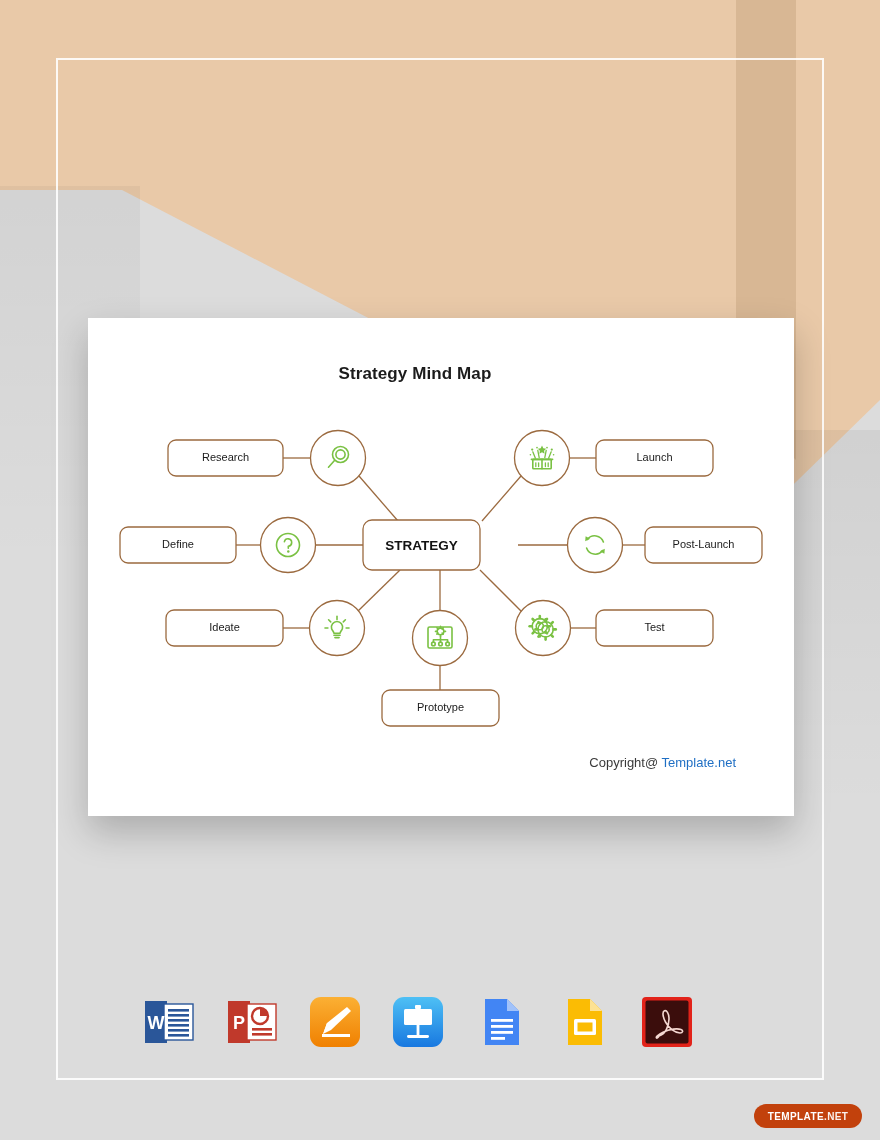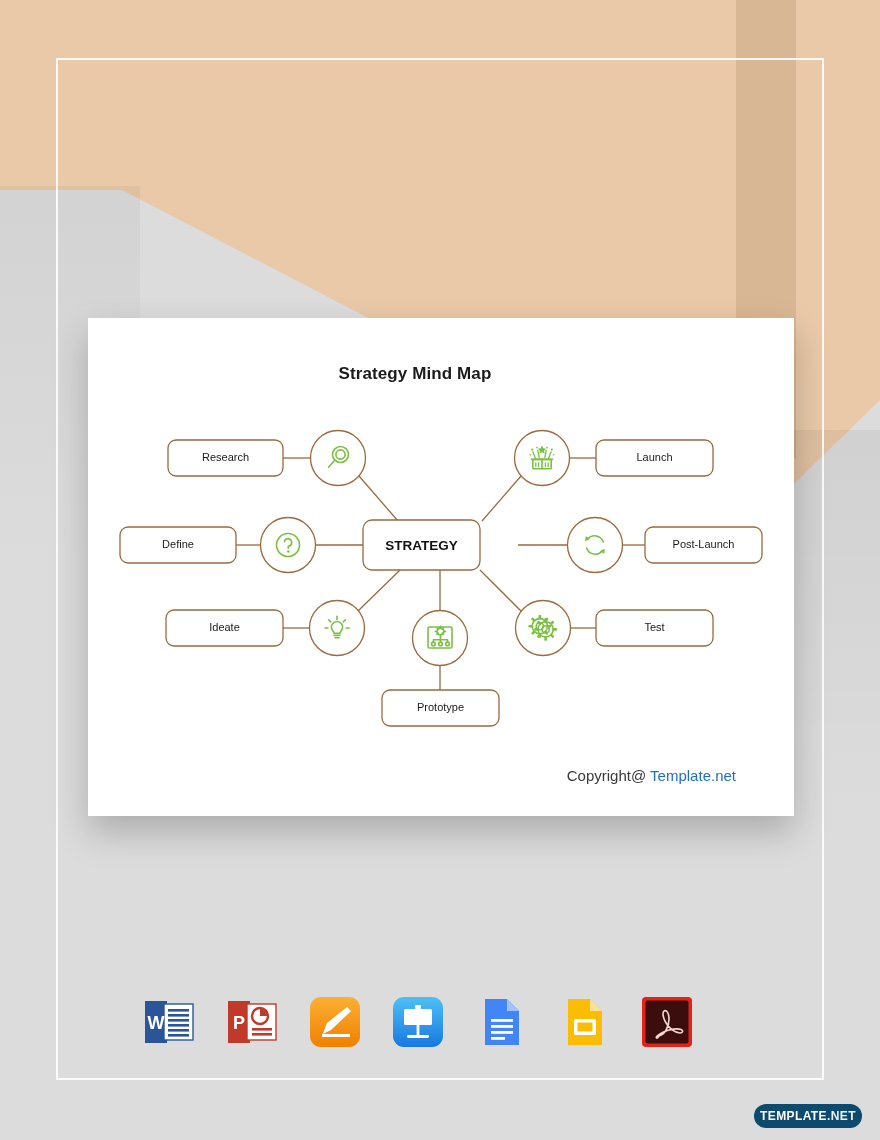--- a/index.html
+++ b/index.html
@@ -91,22 +91,22 @@
     position: absolute;
     left: 0; top: 76px;
     width: 706px;
     height: 340px;
   }
 
   
   #copyright {
     position: absolute;
     right: 58px;
-    bottom: 32px;
-    font-size: 15px;
+    bottom: 46px;
+    font-size: 13px;
     color: #3a3a3a;
     white-space: nowrap;
     margin-left: 8px;
   }
   #copyright .tn-link {
     color: #1f6fc4;
   }
 
   
   #icon-strip {
@@ -128,23 +128,23 @@
   }
 
   
   #tn-badge {
     position: absolute;
     right: 18px;
     bottom: 12px;
     width: 108px;
     height: 24px;
     border-radius: 12px;
-    background: #0c4a6e;
+    background: #c2410c;
     color: #ffffff;
-    font-size: 12px;
+    font-size: 10px;
     font-weight: bold;
     letter-spacing: 0.4px;
     display: flex;
     align-items: center;
     justify-content: center;
     z-index: 4;
   }
   #tn-badge .soft { font-weight: bold; opacity: 0.92; }
 
   

